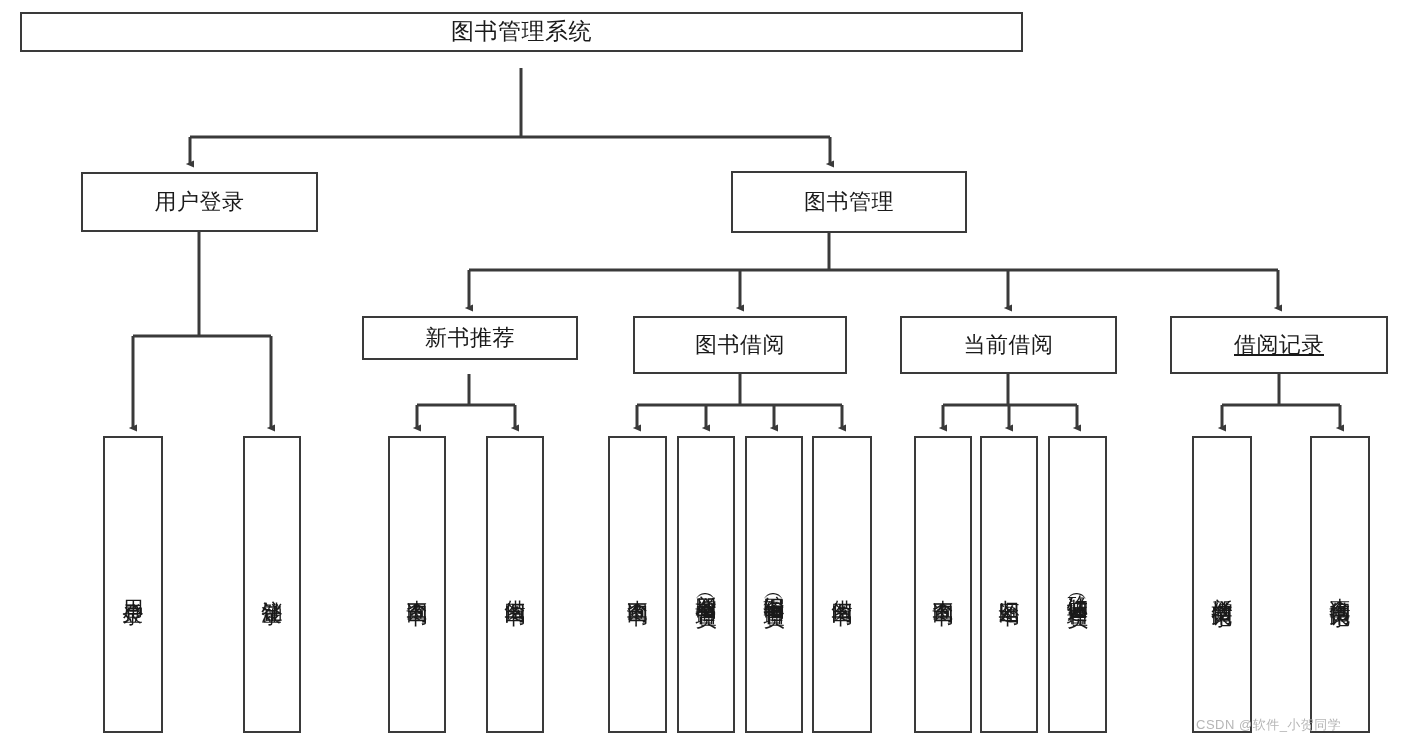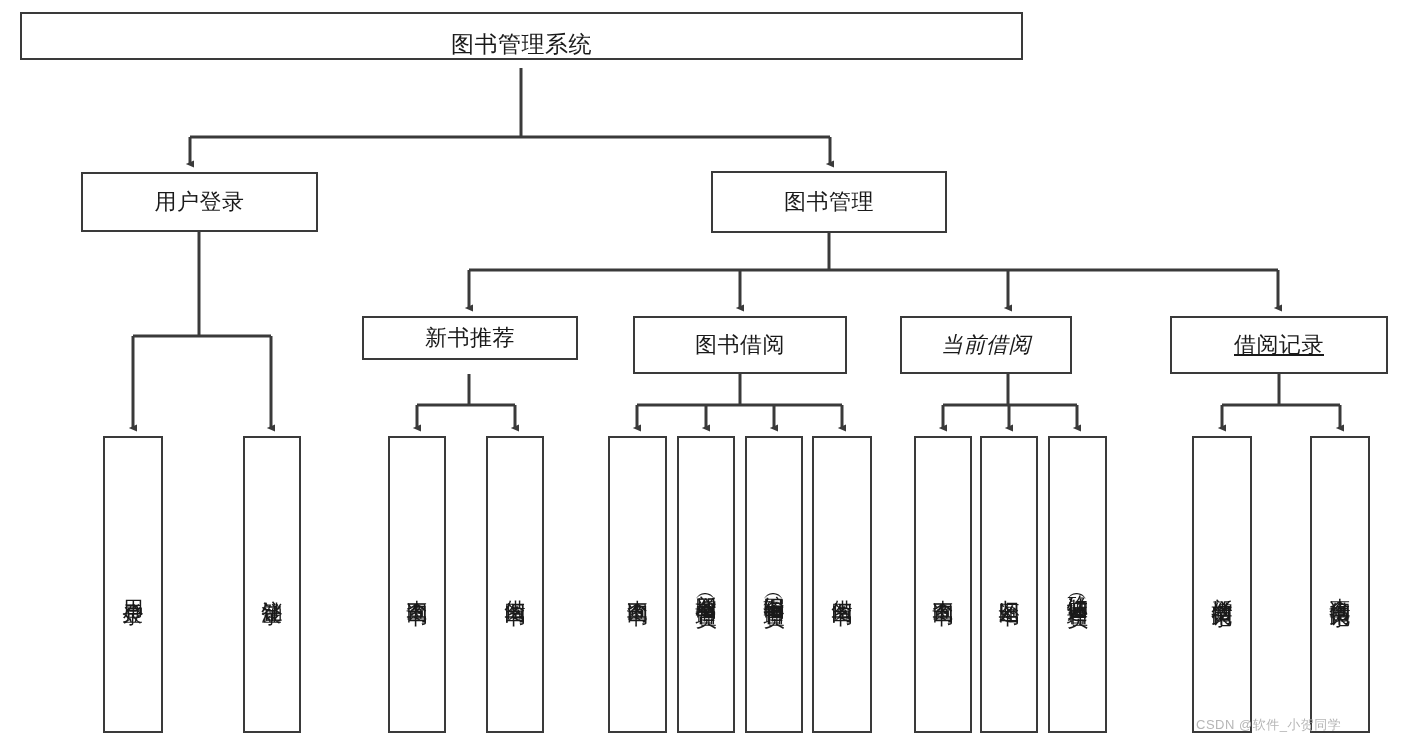--- a/index.html
+++ b/index.html
@@ -114,41 +114,41 @@
       <path d="M1009,405 L1009,428" marker-end="url(#arrow)"></path>
       <path d="M1077,405 L1077,428" marker-end="url(#arrow)"></path>
 
       <path d="M1279,374 L1279,405"></path>
       <path d="M1222,405 L1340,405"></path>
       <path d="M1222,405 L1222,428" marker-end="url(#arrow)"></path>
       <path d="M1340,405 L1340,428" marker-end="url(#arrow)"></path>
     </g>
   </svg>
 
-  <div class="node horiz root" style="left: 20px; top: 12px; width: 1003px; height: 48px; align-items: flex-end;">
+  <div class="node horiz root" style="left: 20px; top: 12px; width: 1003px; height: 40px;">
     <span class="node-label">图书管理系统</span>
   </div>
 
   <div class="node horiz" style="left: 81px; top: 172px; width: 237px; height: 60px;">
     <span class="node-label">用户登录</span>
   </div>
 
-  <div class="node horiz" style="left: 711px; top: 171px; width: 236px; height: 62px;">
+  <div class="node horiz" style="left: 731px; top: 171px; width: 236px; height: 62px;">
     <span class="node-label">图书管理</span>
   </div>
 
   <div class="node horiz" style="left: 362px; top: 316px; width: 216px; height: 44px;">
     <span class="node-label">新书推荐</span>
   </div>
 
   <div class="node horiz" style="left: 633px; top: 316px; width: 214px; height: 58px;">
     <span class="node-label">图书借阅</span>
   </div>
 
-  <div class="node horiz" style="left: 900px; top: 316px; width: 172px; height: 58px; font-style: italic;">
+  <div class="node horiz" style="left: 900px; top: 316px; width: 217px; height: 58px;">
     <span class="node-label">当前借阅</span>
   </div>
 
   <div class="node horiz" style="left: 1170px; top: 316px; width: 218px; height: 58px; text-decoration: underline;">
     <span class="node-label">借阅记录</span>
   </div>
 
   <div class="node vert" style="left: 103px; top: 436px; width: 60px; height: 297px;">
     <span class="node-label">用户登录</span>
   </div>

